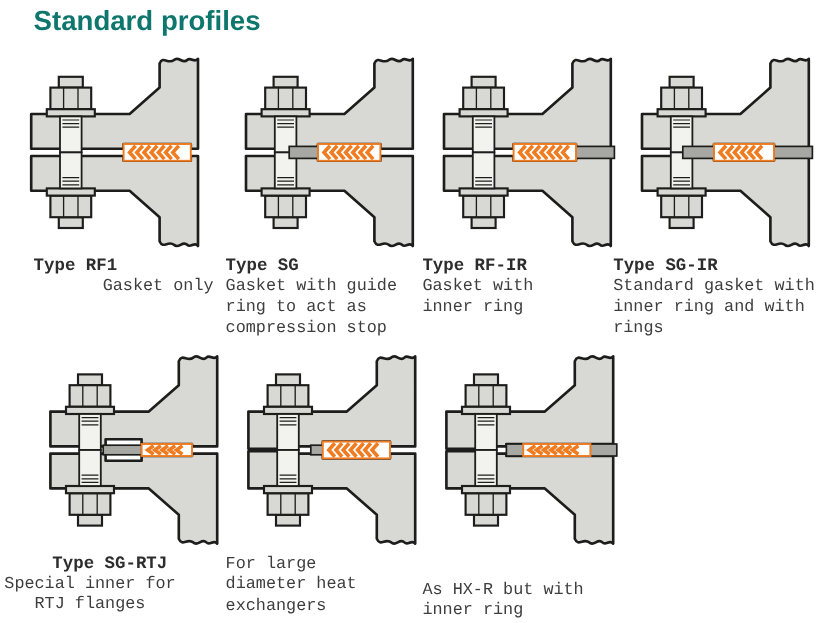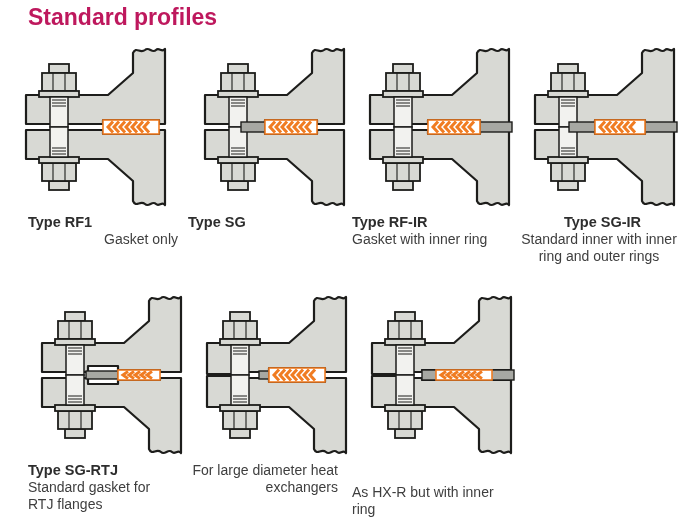--- a/index.html
+++ b/index.html
@@ -8,34 +8,34 @@
     font-family:"Liberation Sans", sans-serif;
     -webkit-font-smoothing:antialiased;
   }
   .page{width:694px;height:519px;position:relative;}
   h1.page-title{
     margin:4px 0 12px 28px;
     font-size:23px;
     font-weight:bold;
     letter-spacing:0;
   }
-  .row{display:grid;grid-template-columns:183px 167px 159px 185px;}
+  .row{display:grid;grid-template-columns:183px 167px 159px 185px;font-family:Liberation Mono, monospace;}
   .cell{margin:0;}
   .row1 .cell{min-height:248px;}
   .fig{height:168px;}
   .fig svg{display:block;}
   .caption{margin-top:3px;}
   .cap-name{font-weight:bold;font-size:14.5px;color:#2d2d2d;margin-bottom:1px;}
   .cap-desc{font-size:14px;color:#3e3e3e;line-height:1.24;}
 </style>
 </head>
 <body>
 
 <div class="page">
-  <h1 class="page-title" style="color: #be185d;">Standard profiles</h1>
+  <h1 class="page-title" style="color: #0f766e;">Standard profiles</h1>
   <div class="row row1" id="row1">
   <figure class="cell">
     <div class="fig" style="padding-left: 6px;">
           <svg width="170" height="168" viewBox="0 0 170 168">
             <path d="M20,81 L20,52 L102,52 L127,30 L127,10 C130,3 134,11 139,7 C143,3 146,11 150,7 C153,4 156,10 159,6 L159,81 L153,81 L153,77 L97,77 L97,81 L20,81 Z" fill="#d8d9d4" stroke="#1d1d1b" stroke-width="2.2" stroke-linejoin="round"></path>
             <g transform="translate(0,168) scale(1,-1)">
               <path d="M20,81 L20,52 L102,52 L127,30 L127,10 C130,3 134,11 139,7 C143,3 146,11 150,7 C153,4 156,10 159,6 L159,81 L153,81 L153,77 L97,77 L97,81 L20,81 Z" fill="#d8d9d4" stroke="#1d1d1b" stroke-width="2.2" stroke-linejoin="round"></path>
             </g>
             <g>
               <rect x="43" y="21" width="20" height="9" fill="#d8d9d4" stroke="#1d1d1b" stroke-width="1.8"></rect>
@@ -114,20 +114,21 @@
             <path d="M96,78.4 L91,84 L96,89.6" fill="none" stroke="#f07c22" stroke-width="3" stroke-linecap="butt"></path>
             <path d="M102,78.4 L97,84 L102,89.6" fill="none" stroke="#f07c22" stroke-width="3" stroke-linecap="butt"></path>
             <path d="M108,78.4 L103,84 L108,89.6" fill="none" stroke="#f07c22" stroke-width="3" stroke-linecap="butt"></path>
             <path d="M114,78.4 L109,84 L114,89.6" fill="none" stroke="#f07c22" stroke-width="3" stroke-linecap="butt"></path>
             <path d="M120,78.4 L115,84 L120,89.6" fill="none" stroke="#f07c22" stroke-width="3" stroke-linecap="butt"></path>
             <path d="M126,78.4 L121,84 L126,89.6" fill="none" stroke="#f07c22" stroke-width="3" stroke-linecap="butt"></path>
           </svg>
         </div>
     <figcaption class="caption" style="padding-left: 5px;">
       <div class="cap-name">Type SG</div>
+      <div class="cap-desc" style="max-width: 152px;">Gasket with guide ring to act as compression stop</div>
     </figcaption>
   </figure>
 
   <figure class="cell">
     <div class="fig" style="padding-left: 0px;">
           <svg width="170" height="168" viewBox="0 0 170 168">
             <path d="M20,81 L20,52 L102,52 L127,30 L127,10 C130,3 134,11 139,7 C143,3 146,11 150,7 C153,4 156,10 159,6 L159,81 L130,81 L130,77 L78,77 L78,81 L20,81 Z" fill="#d8d9d4" stroke="#1d1d1b" stroke-width="2.2" stroke-linejoin="round"></path>
             <g transform="translate(0,168) scale(1,-1)">
               <path d="M20,81 L20,52 L102,52 L127,30 L127,10 C130,3 134,11 139,7 C143,3 146,11 150,7 C153,4 156,10 159,6 L159,81 L130,81 L130,77 L78,77 L78,81 L20,81 Z" fill="#d8d9d4" stroke="#1d1d1b" stroke-width="2.2" stroke-linejoin="round"></path>
             </g>
@@ -207,23 +208,23 @@
             <rect x="130" y="79" width="32" height="10" fill="#a7a8a3" stroke="#1d1d1b" stroke-width="1.4"></rect>
             <rect x="80" y="77" width="50" height="14" fill="#ffffff" stroke="#f07c22" stroke-width="1.6"></rect>
             <path d="M90,78.4 L85,84 L90,89.6" fill="none" stroke="#f07c22" stroke-width="3" stroke-linecap="butt"></path>
             <path d="M96,78.4 L91,84 L96,89.6" fill="none" stroke="#f07c22" stroke-width="3" stroke-linecap="butt"></path>
             <path d="M102,78.4 L97,84 L102,89.6" fill="none" stroke="#f07c22" stroke-width="3" stroke-linecap="butt"></path>
             <path d="M108,78.4 L103,84 L108,89.6" fill="none" stroke="#f07c22" stroke-width="3" stroke-linecap="butt"></path>
             <path d="M114,78.4 L109,84 L114,89.6" fill="none" stroke="#f07c22" stroke-width="3" stroke-linecap="butt"></path>
             <path d="M120,78.4 L115,84 L120,89.6" fill="none" stroke="#f07c22" stroke-width="3" stroke-linecap="butt"></path>
           </svg>
         </div>
-    <figcaption class="caption" style="padding-left: 2px; text-align: center;">
+    <figcaption class="caption" style="padding-left: 2px;">
       <div class="cap-name">Type SG-IR</div>
-      <div class="cap-desc" style="max-width: 176px;">Standard inner with inner ring and outer rings</div>
+      <div class="cap-desc" style="max-width: 176px;">Standard gasket with inner ring and with rings</div>
     </figcaption>
   </figure>
 </div>
   <div class="row row2" id="row2">
   <figure class="cell">
     <div class="fig" style="padding-left: 22px;">
           <svg width="170" height="168" viewBox="0 0 170 168">
             <path d="M20,81 L20,52 L102,52 L127,30 L127,10 C130,3 134,11 139,7 C143,3 146,11 150,7 C153,4 156,10 159,6 L159,81 L138,81 L138,79 L96,79 L96,75 L66,75 L66,81 L20,81 Z" fill="#d8d9d4" stroke="#1d1d1b" stroke-width="2.2" stroke-linejoin="round"></path>
             <g transform="translate(0,168) scale(1,-1)">
               <path d="M20,81 L20,52 L102,52 L127,30 L127,10 C130,3 134,11 139,7 C143,3 146,11 150,7 C153,4 156,10 159,6 L159,81 L138,81 L138,79 L96,79 L96,75 L66,75 L66,81 L20,81 Z" fill="#d8d9d4" stroke="#1d1d1b" stroke-width="2.2" stroke-linejoin="round"></path>
@@ -254,23 +255,23 @@
             </g>
             <rect x="64" y="80" width="32" height="8" fill="#a7a8a3" stroke="#1d1d1b" stroke-width="1.4"></rect>
             <rect x="96" y="79" width="42" height="10" fill="#ffffff" stroke="#f07c22" stroke-width="1.6"></rect>
             <path d="M106,80.4 L101,84 L106,87.6" fill="none" stroke="#f07c22" stroke-width="3" stroke-linecap="butt"></path>
             <path d="M112,80.4 L107,84 L112,87.6" fill="none" stroke="#f07c22" stroke-width="3" stroke-linecap="butt"></path>
             <path d="M118,80.4 L113,84 L118,87.6" fill="none" stroke="#f07c22" stroke-width="3" stroke-linecap="butt"></path>
             <path d="M124,80.4 L119,84 L124,87.6" fill="none" stroke="#f07c22" stroke-width="3" stroke-linecap="butt"></path>
             <path d="M130,80.4 L125,84 L130,87.6" fill="none" stroke="#f07c22" stroke-width="3" stroke-linecap="butt"></path>
           </svg>
         </div>
-    <figcaption class="caption" style="padding-left: 28px;">
+    <figcaption class="caption" style=" text-align: center;">
       <div class="cap-name">Type SG-RTJ</div>
-      <div class="cap-desc" style="max-width: 150px;">Standard gasket for RTJ flanges</div>
+      <div class="cap-desc" style="max-width: 150px;">Special inner for RTJ flanges</div>
     </figcaption>
   </figure>
 
   <figure class="cell">
     <div class="fig" style="padding-left: 4px;">
           <svg width="170" height="168" viewBox="0 0 170 168">
             <path d="M20,83 L20,52 L102,52 L127,30 L127,10 C130,3 134,11 139,7 C143,3 146,11 150,7 C153,4 156,10 159,6 L159,81 L138,81 L138,77 L82,77 L82,81 L56,81 L56,83 L20,83 Z" fill="#d8d9d4" stroke="#1d1d1b" stroke-width="2.2" stroke-linejoin="round"></path>
             <g transform="translate(0,168) scale(1,-1)">
               <path d="M20,83 L20,52 L102,52 L127,30 L127,10 C130,3 134,11 139,7 C143,3 146,11 150,7 C153,4 156,10 159,6 L159,81 L138,81 L138,77 L82,77 L82,81 L56,81 L56,83 L20,83 Z" fill="#d8d9d4" stroke="#1d1d1b" stroke-width="2.2" stroke-linejoin="round"></path>
             </g>
@@ -303,21 +304,21 @@
             <path d="M92,78.4 L87,84 L92,89.6" fill="none" stroke="#f07c22" stroke-width="3" stroke-linecap="butt"></path>
             <path d="M98,78.4 L93,84 L98,89.6" fill="none" stroke="#f07c22" stroke-width="3" stroke-linecap="butt"></path>
             <path d="M104,78.4 L99,84 L104,89.6" fill="none" stroke="#f07c22" stroke-width="3" stroke-linecap="butt"></path>
             <path d="M110,78.4 L105,84 L110,89.6" fill="none" stroke="#f07c22" stroke-width="3" stroke-linecap="butt"></path>
             <path d="M116,78.4 L111,84 L116,89.6" fill="none" stroke="#f07c22" stroke-width="3" stroke-linecap="butt"></path>
             <path d="M122,78.4 L117,84 L122,89.6" fill="none" stroke="#f07c22" stroke-width="3" stroke-linecap="butt"></path>
             <path d="M128,78.4 L123,84 L128,89.6" fill="none" stroke="#f07c22" stroke-width="3" stroke-linecap="butt"></path>
           </svg>
         </div>
     <figcaption class="caption" style="padding-left: 5px;">
-      <div class="cap-desc" style="max-width: 150px; text-align: right;">For large diameter heat exchangers</div>
+      <div class="cap-desc" style="max-width: 150px;">For large diameter heat exchangers</div>
     </figcaption>
   </figure>
 
   <figure class="cell">
     <div class="fig" style="padding-left: 2px;">
           <svg width="170" height="168" viewBox="0 0 170 168">
             <path d="M20,83 L20,52 L102,52 L127,30 L127,10 C130,3 134,11 139,7 C143,3 146,11 150,7 C153,4 156,10 159,6 L159,79 L70,79 L70,81 L56,81 L56,83 L20,83 Z" fill="#d8d9d4" stroke="#1d1d1b" stroke-width="2.2" stroke-linejoin="round"></path>
             <g transform="translate(0,168) scale(1,-1)">
               <path d="M20,83 L20,52 L102,52 L127,30 L127,10 C130,3 134,11 139,7 C143,3 146,11 150,7 C153,4 156,10 159,6 L159,79 L70,79 L70,81 L56,81 L56,83 L20,83 Z" fill="#d8d9d4" stroke="#1d1d1b" stroke-width="2.2" stroke-linejoin="round"></path>
             </g>

